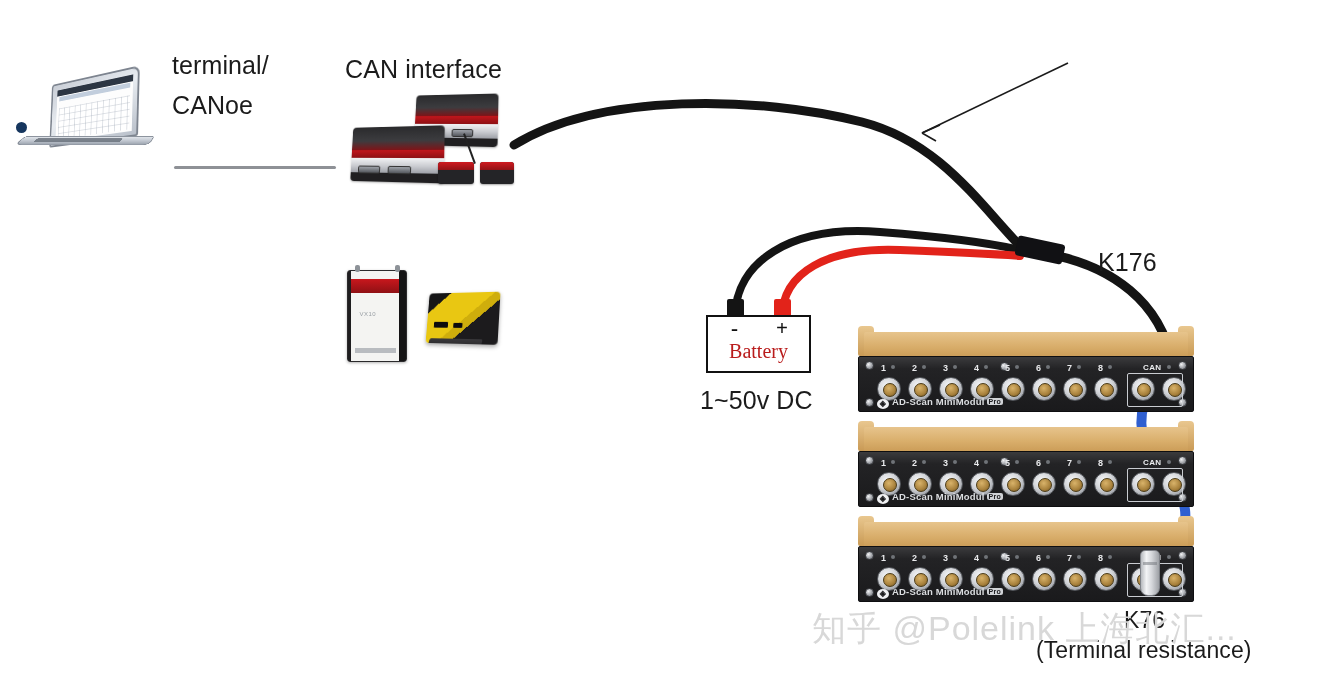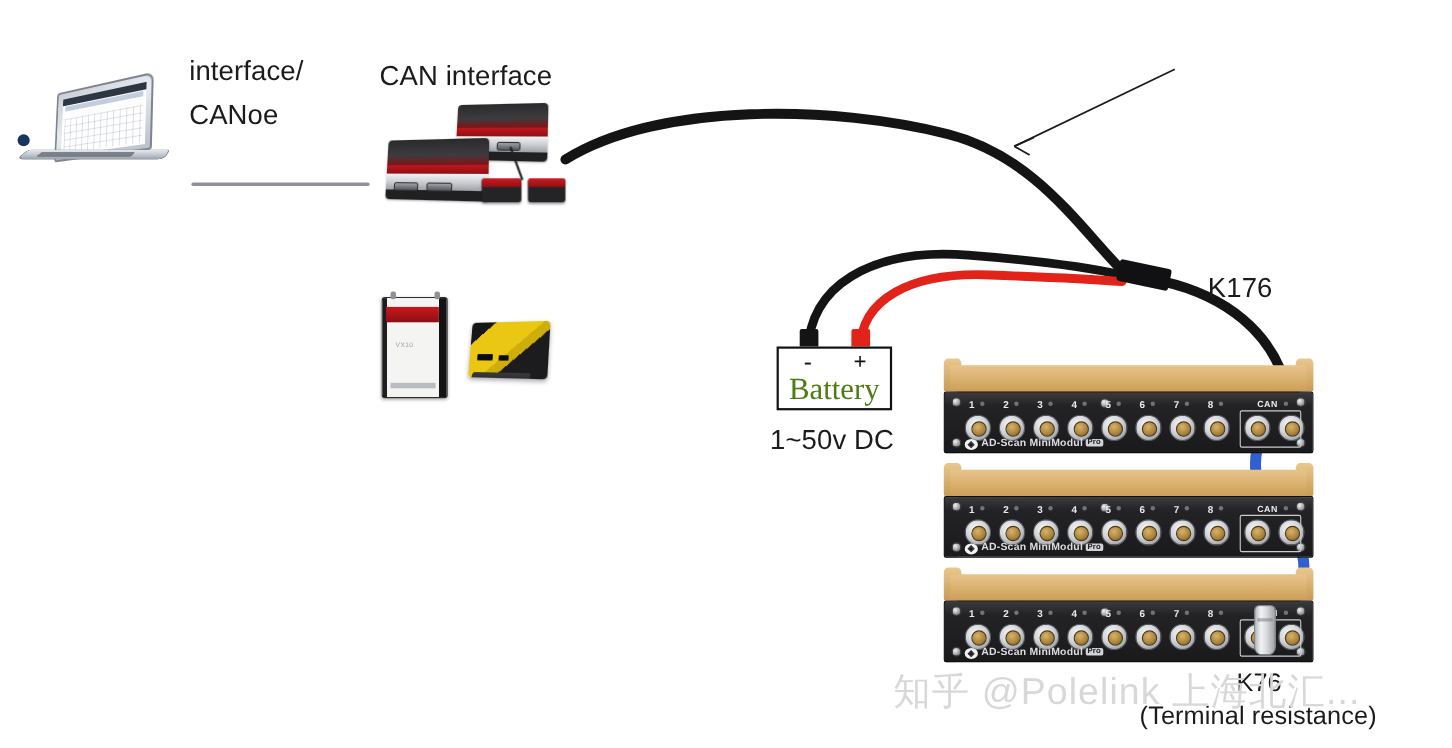--- a/index.html
+++ b/index.html
@@ -140,21 +140,21 @@
     position: absolute; background: #0c0b0d; border-radius: 1px;
   }
 
   
   .battery-box {
     border: 2.5px solid #111;
     background: #fff;
   }
   .bat-txt {
     font-family: "Liberation Serif", serif;
-    font-size: 28px; color: #4d7c0f; text-align: center;
+    font-size: 20px; color: #b91c1c; text-align: center;
     line-height: 1;
   }
   .bat-sign {
     position: absolute; font-family: "Liberation Serif", serif;
     font-size: 21px; color: #111; font-weight: 700;
   }
   .bat-term { position: absolute; width: 17px; height: 20px; border-radius: 2px; }
 
   
   .module { position: absolute; }
@@ -263,21 +263,21 @@
         <div class="lt-grid"></div>
       </div>
     </div>
     <div class="abs lt-base" style="left:12px; top:72px;">
       <div class="lt-key"></div>
     </div>
     <div class="abs lt-dot" style="left:8px; top:62px;"></div>
   </div>
 
   <div class="abs" style="left:172px; top:45px;">
-    <div class="label">interface/</div>
+    <div class="label">terminal/</div>
     <div class="label">CANoe</div>
   </div>
   <div class="abs divider" style="left:174px; top:166px; width:162px;"></div>
 
   <div class="abs label" style="left:345px; top:49px;">CAN interface</div>
 
   <div class="abs" style="left:340px; top:88px; width:180px; height:110px;">
 
     <div class="abs vbox" style="left:72px; top:6px; width:86px; height:52px; transform:perspective(300px) rotateY(-16deg) rotateX(8deg);">
       <div class="top"></div>

